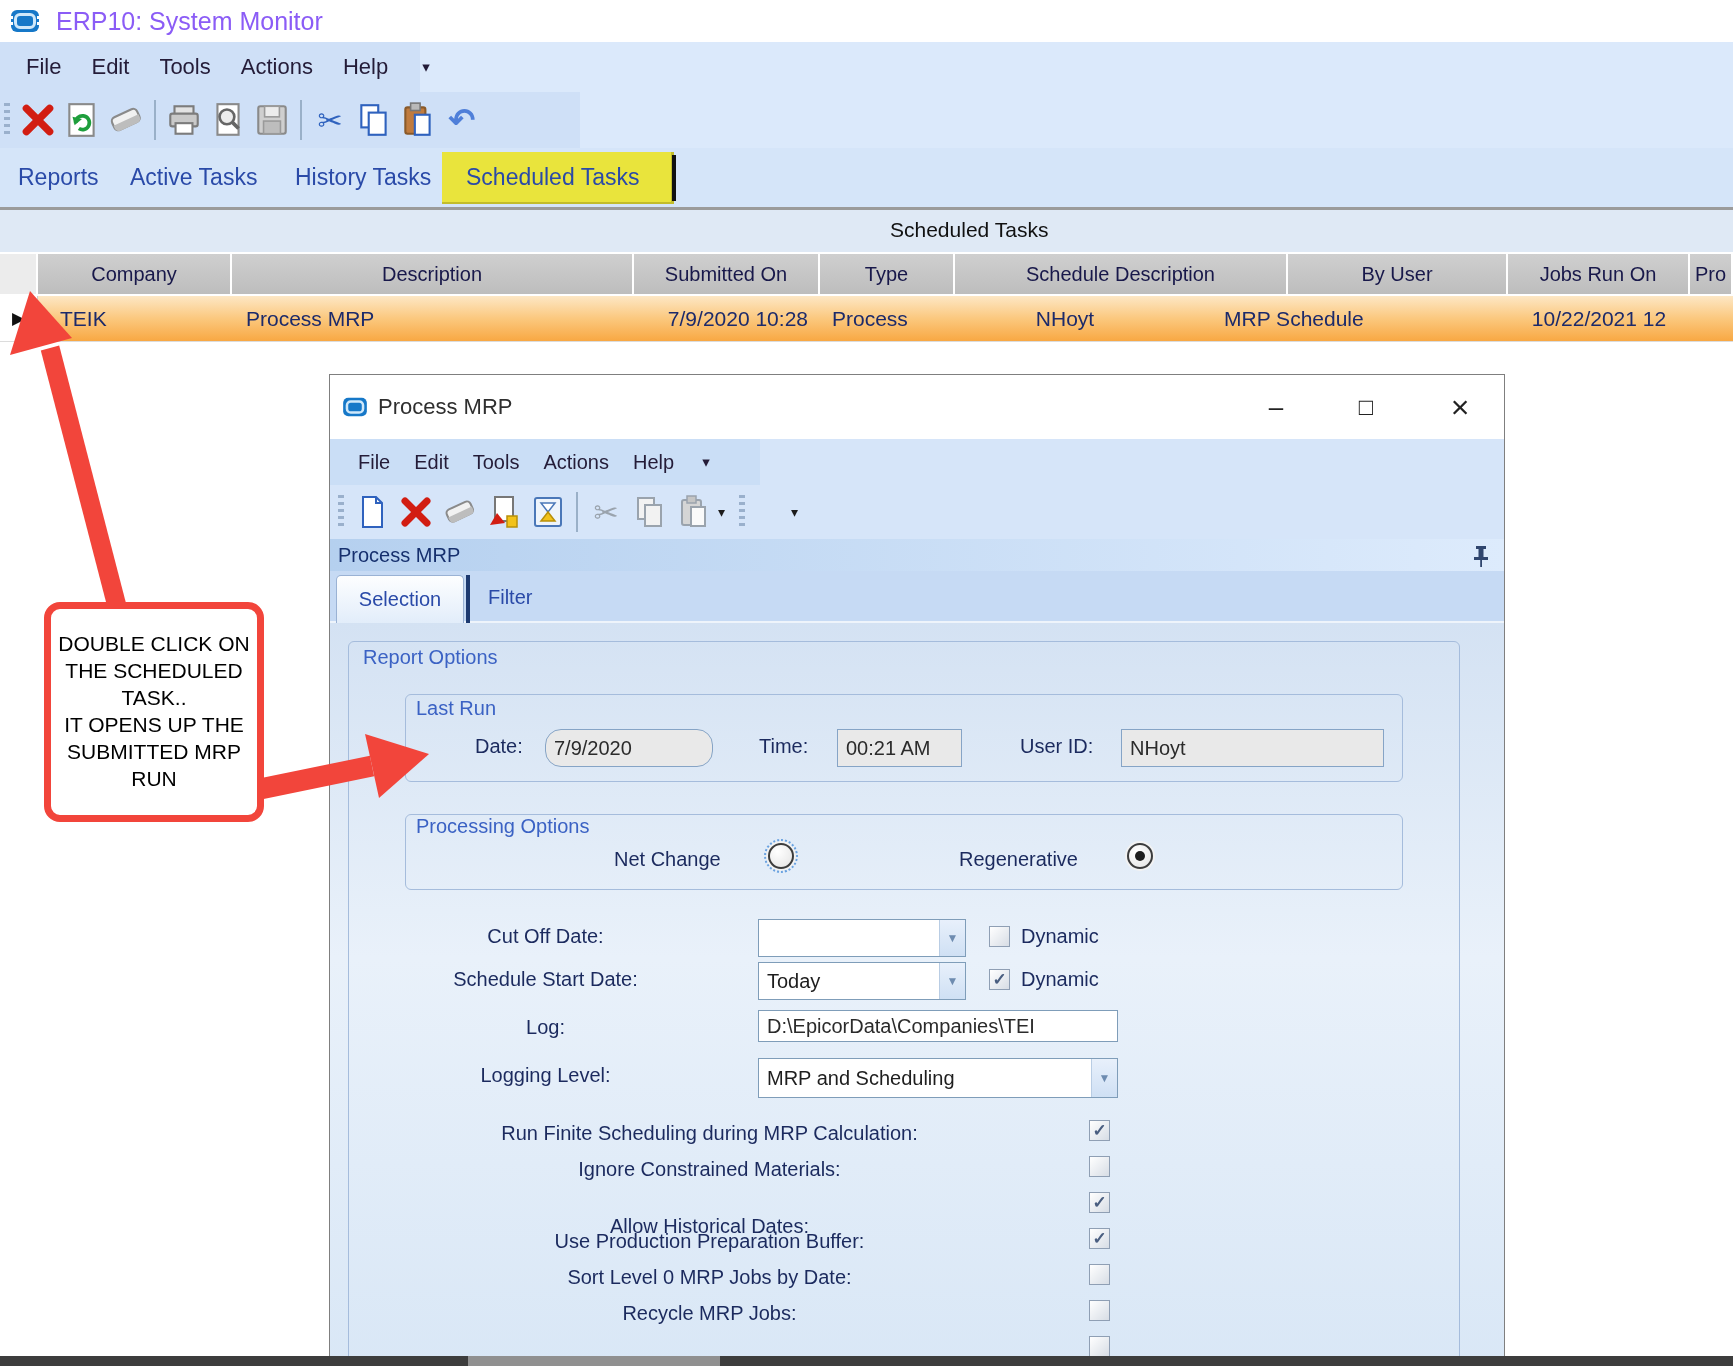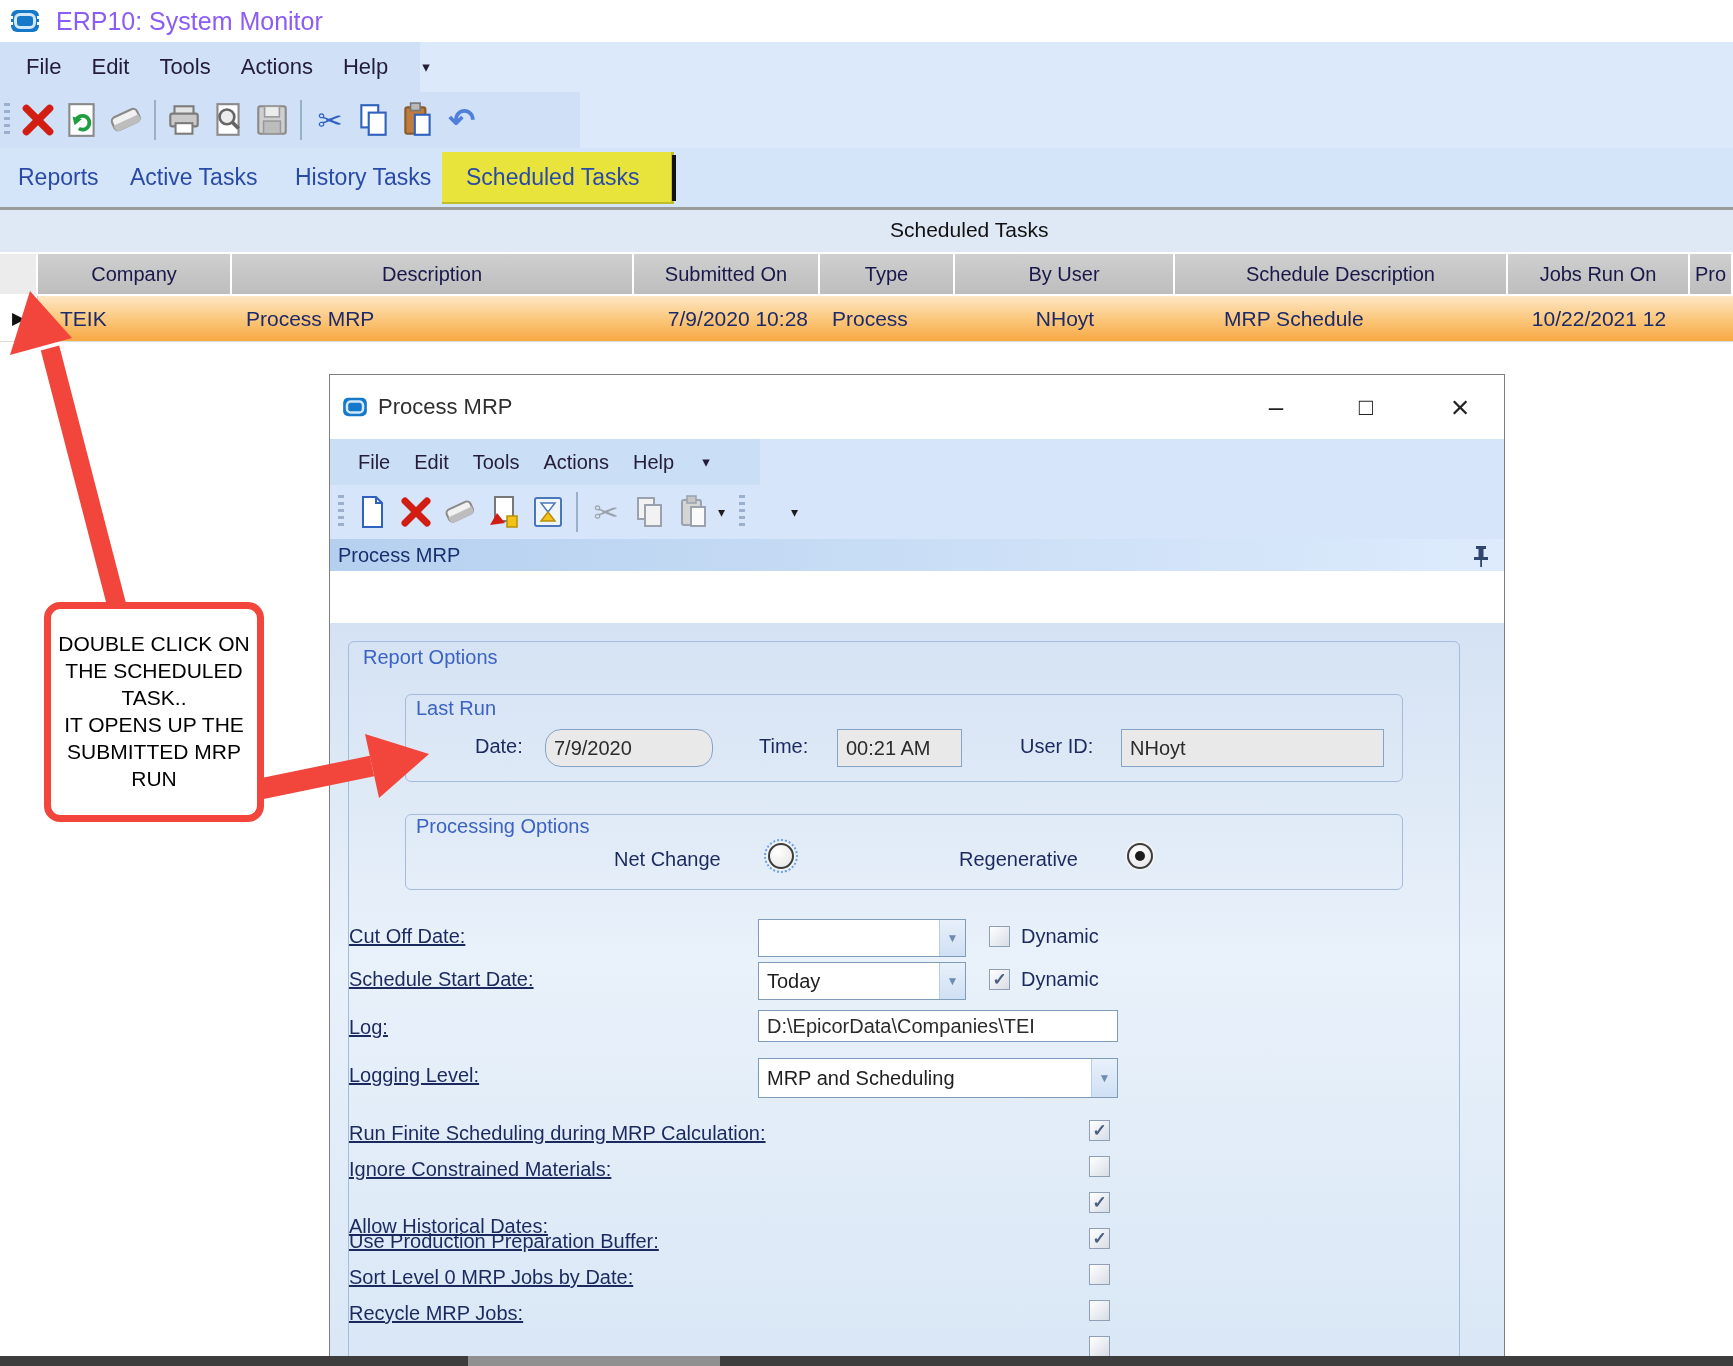--- a/index.html
+++ b/index.html
@@ -69,21 +69,21 @@
   .tab-filter{position:absolute;left:158px;top:0;height:52px;display:flex;align-items:center;font-size:20px;color:#2a4aa8;}
   .dlg-content{position:absolute;left:0;top:248px;width:100%;height:744px;background:linear-gradient(180deg,#d4e2f3 0%,#e9f1fa 45%,#d9e7f6 100%);overflow:hidden;}
 
   .groupbox{position:absolute;border:1px solid #a5bcdc;border-radius:6px;}
   .gtitle{position:absolute;font-size:20px;color:#3b62c4;}
   .grp-report{left:18px;top:18px;width:1112px;height:760px;}
   .grp-lastrun{left:56px;top:52px;width:998px;height:88px;}
   .grp-processing{left:56px;top:172px;width:998px;height:76px;}
 
   .flabel{position:absolute;font-size:20px;color:#1b2a5e;white-space:nowrap;}
-  .flabel.rt{text-align:left;text-decoration:underline;}
+  .flabel.rt{text-align:center;}
   .field{position:absolute;border:1px solid #86a4c6;background:#e9e9e9;font-size:20px;color:#2b2b2b;display:flex;align-items:center;padding-left:8px;white-space:nowrap;overflow:hidden;}
   .field.white{background:#fff;border-color:#7f9db9;}
   .combo{position:absolute;border:1px solid #7f9db9;background:#fff;font-size:20px;color:#1e1e1e;display:flex;align-items:center;padding-left:8px;}
   .combo .arrowzone{position:absolute;right:0;top:0;bottom:0;width:26px;background:linear-gradient(#e8f0fb,#cfe0f4);border-left:1px solid #b9cde4;display:flex;align-items:center;justify-content:center;}
   .combo .arrowzone span{font-size:12px;color:#6e8cb0;}
 
   .cb{position:absolute;width:21px;height:21px;border:1px solid #8f9fb4;background:linear-gradient(135deg,#ffffff 0%,#d7dde5 100%);display:flex;align-items:center;justify-content:center;}
   .cb .tick{display:none;font-size:17px;font-weight:bold;color:#4a5e80;line-height:1;}
   .cb.checked .tick{display:block;}
 
@@ -207,22 +207,22 @@
 
   <div class="band">
     <span class="band-caption">Scheduled Tasks</span>
   </div>
   <div class="ghead">
     <div class="hcell sel gc0"></div>
     <div class="hcell gc1">Company</div>
     <div class="hcell gc2">Description</div>
     <div class="hcell gc3">Submitted On</div>
     <div class="hcell gc4">Type</div>
+    <div class="hcell gc6">Schedule Description</div>
     <div class="hcell gc5">By User</div>
-    <div class="hcell gc6">Schedule Description</div>
     <div class="hcell gc7">Jobs Run On</div>
     <div class="hcell gc8">Pro</div>
   </div>
   <div class="grow">
     <div class="rsel">
         <span>▶</span>
       </div>
     <div class="rcell gc1 pl22">TEIK</div>
     <div class="rcell gc2 pl14">Process MRP</div>
     <div class="rcell gc3 right">7/9/2020 10:28</div>
@@ -317,20 +317,25 @@
     <div class="dlg-caption">
       <span>Process MRP</span>
       <svg class="pin" width="22" height="24" viewBox="0 0 22 24">
         <rect x="6" y="2" width="10" height="3" fill="#30466e"></rect>
         <rect x="8.5" y="5" width="5" height="8" fill="#30466e"></rect>
         <rect x="4" y="13" width="14" height="3" fill="#30466e"></rect>
         <rect x="10.2" y="16" width="1.8" height="7" fill="#30466e"></rect>
       </svg>
     </div>
 
+    <div class="dlg-tabs">
+      <div class="tab-selection">Selection</div>
+      <div class="tab-divider"></div>
+      <div class="tab-filter">Filter</div>
+    </div>
 
     <div class="dlg-content">
       <div class="groupbox grp-report">
         <span class="gtitle" style="left:14px;top:4px;">Report Options</span>
 
         <div class="groupbox grp-lastrun">
           <span class="gtitle" style="left:10px;top:2px;">Last Run</span>
           <span class="flabel" style="left:69px;top:40px;">Date:</span>
           <div class="field" style="left:139px;top:34px;width:168px;height:38px;border-radius:16px;">7/9/2020</div>
           <span class="flabel" style="left:353px;top:40px;">Time:</span>

